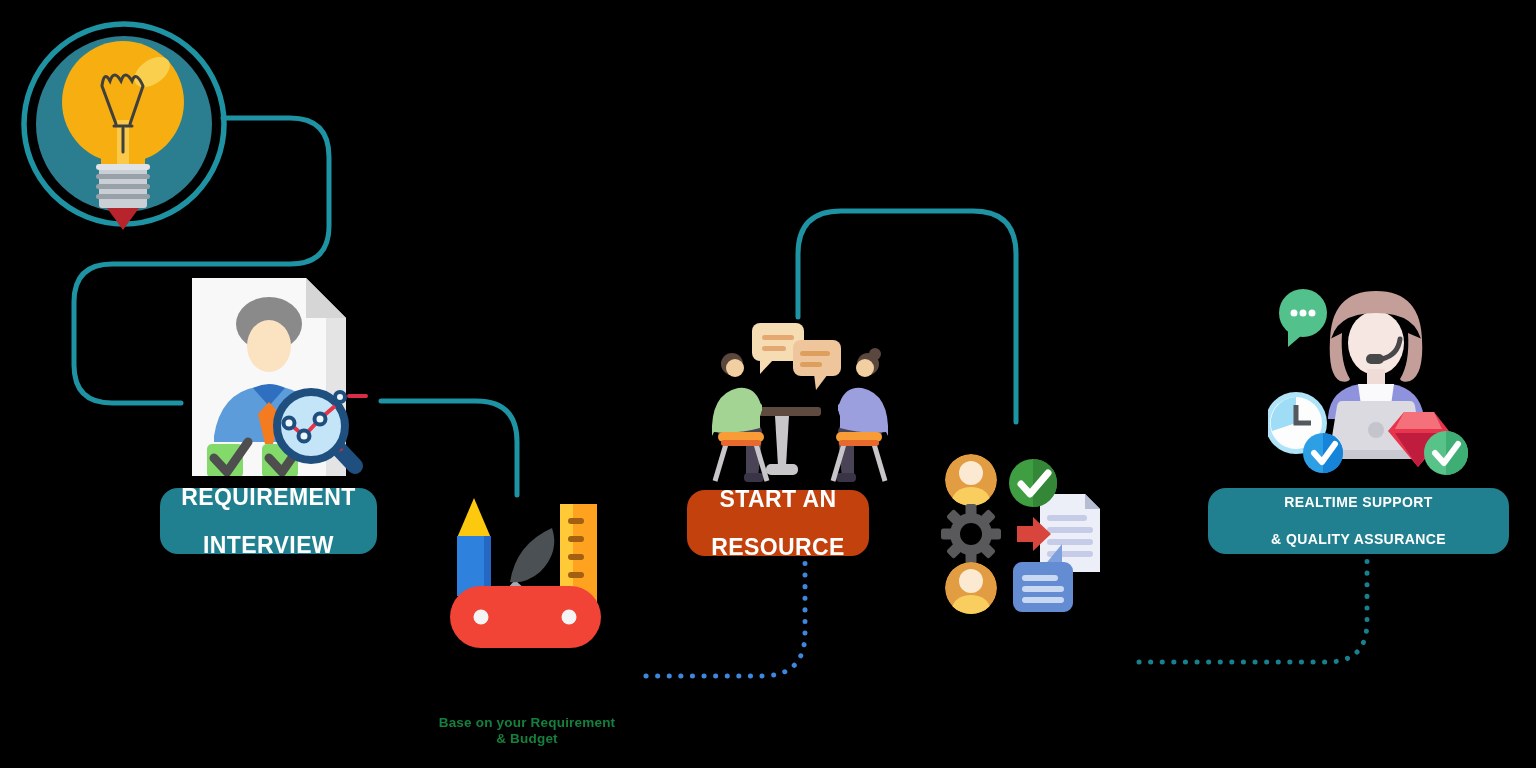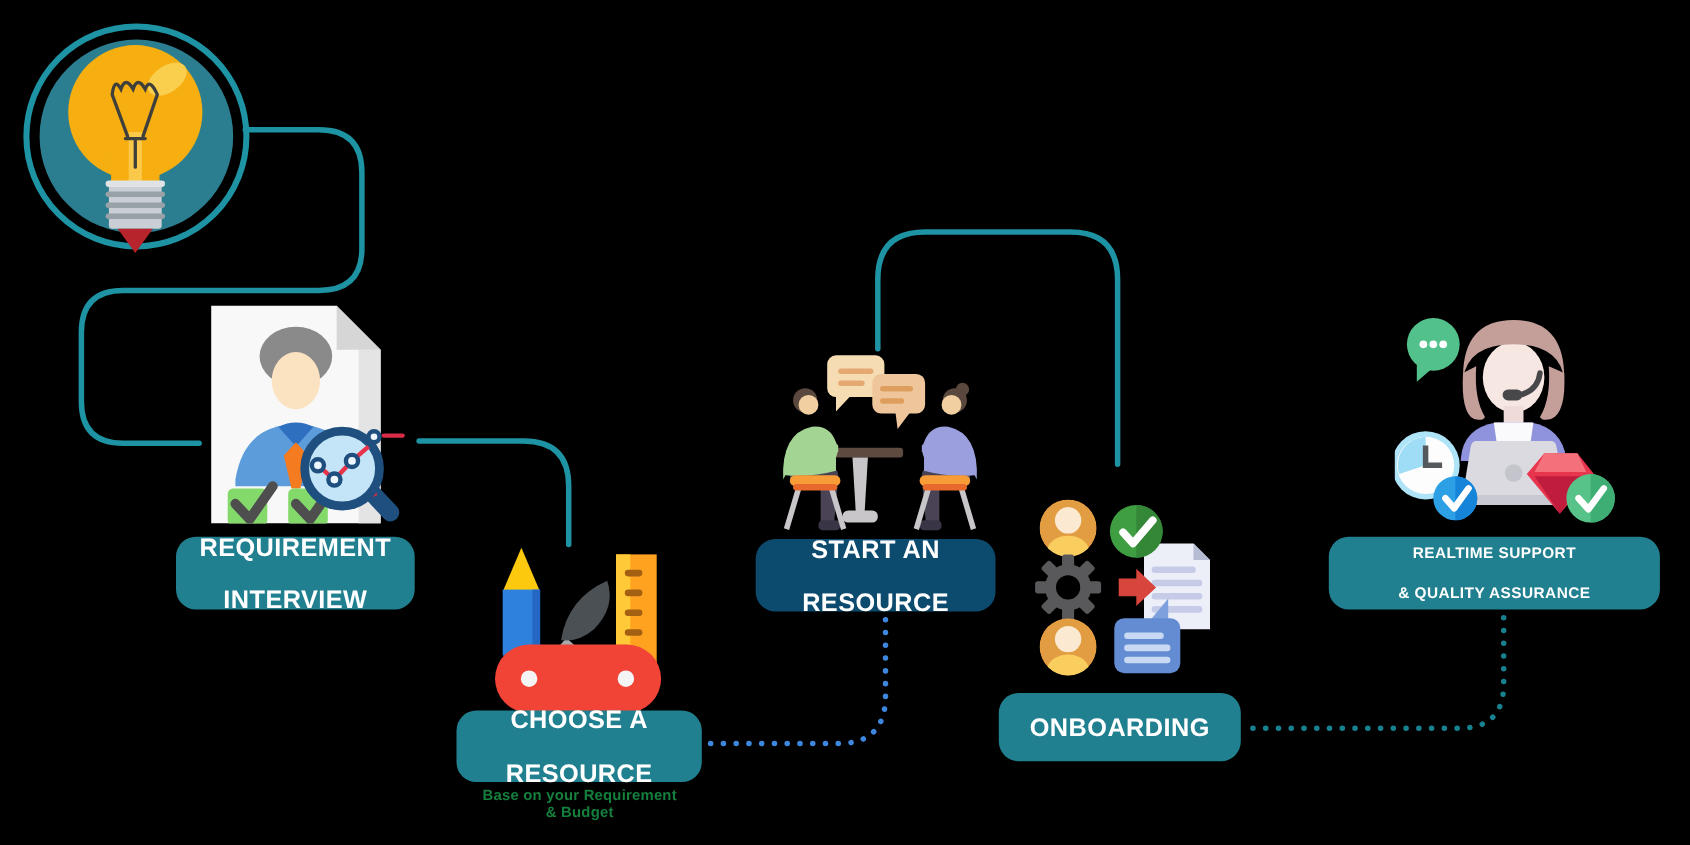--- a/index.html
+++ b/index.html
@@ -264,36 +264,29 @@
       <path d="M178,148 A22,22 0 0 1 178,192 Z" fill="#3FAE74"></path>
       <polyline points="167,170 176,180 190,161" stroke="#FFFFFF" stroke-width="6" fill="none" stroke-linecap="round" stroke-linejoin="round"></polyline>
     </g>
   </svg>
 
   <div class="step-label" style="left: 160px; top: 488px; width: 217px; height: 66px; background-color: rgb(33, 128, 143);">
     <span>REQUIREMENT</span>
     <span>INTERVIEW</span>
   </div>
 
-  <div class="step-label" style="left: 415px; top: 646px; width: 223px; height: 65px; background-color: rgb(33, 128, 143);">
-    <span>CHOOSE A</span>
-    <span>RESOURCE</span>
-  </div>
   <div class="subtitle" style="left: 407px; top: 715px; width: 240px; color: #15803d;">
     <span>Base on your Requirement</span><br>
     <span>&amp; Budget</span>
   </div>
 
-  <div class="step-label" style="left: 687px; top: 490px; width: 218px; height: 66px; background-color: #0c4a6e;">
+  <div class="step-label" style="left: 687px; top: 490px; width: 182px; height: 66px; background-color: #c2410c;">
     <span>START AN</span>
     <span>RESOURCE</span>
   </div>
 
-  <div class="step-label" style="left: 908px; top: 630px; width: 220px; height: 62px; background-color: rgb(33, 128, 143);">
-    <span>ONBOARDING</span>
-  </div>
 
   <div class="step-label small" style="left: 1208px; top: 488px; width: 301px; height: 66px; background-color: rgb(33, 128, 143);">
     <span>REALTIME SUPPORT</span>
     <span>&amp; QUALITY ASSURANCE</span>
   </div>
 
 </div>
 
 </body></html>

